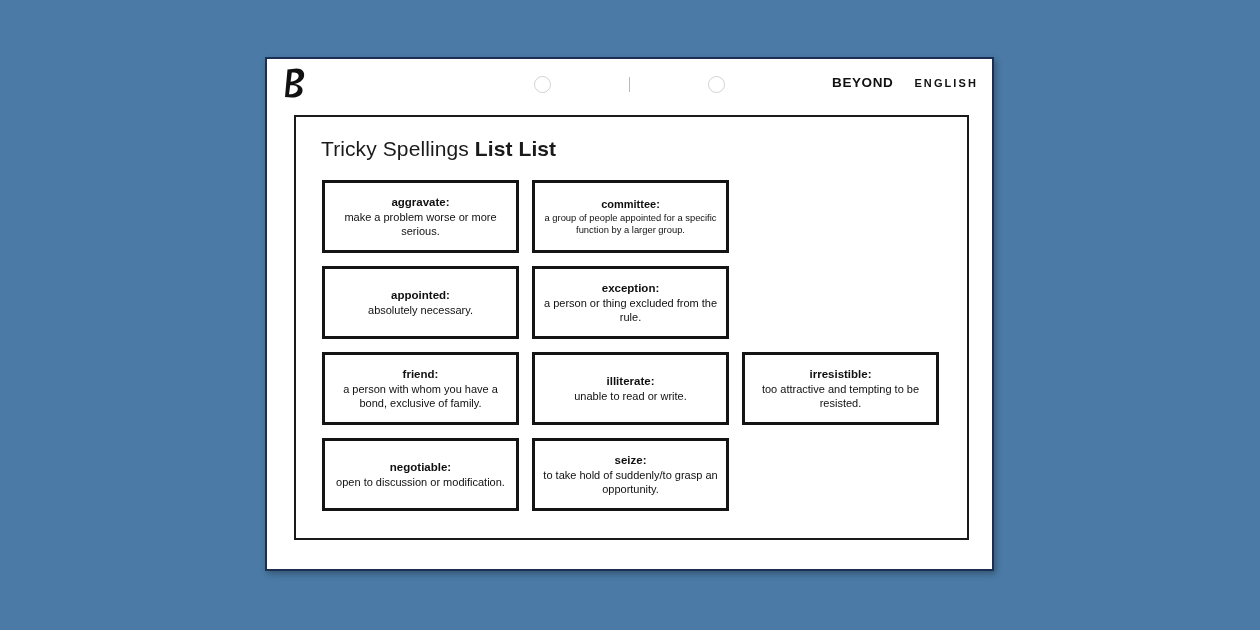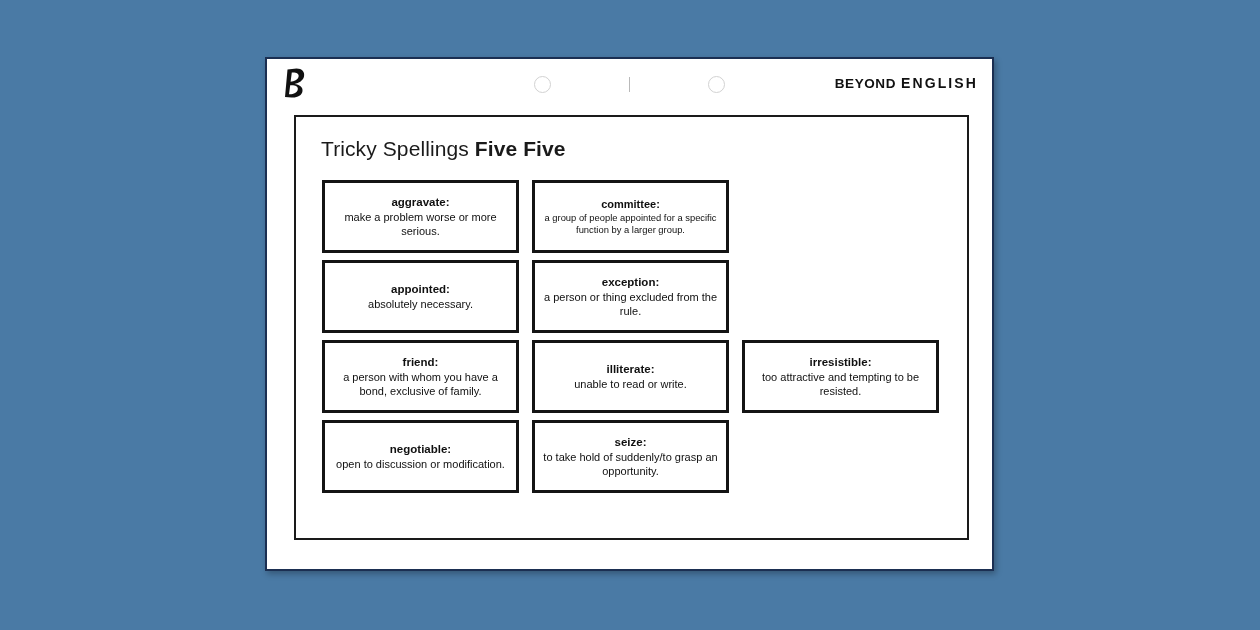--- a/index.html
+++ b/index.html
@@ -67,32 +67,32 @@
     height: 15px;
     background: #b9b9b9;
   }
 
   #brand-name {
     position: absolute;
     right: 14px;
     top: 16px;
     display: flex;
     align-items: baseline;
-    gap: 5px;
+    gap: 21px;
     white-space: nowrap;
     padding-left: 35px;
   }
   #brand-name-primary {
     font-size: 13.5px;
     font-weight: bold;
     letter-spacing: 0.6px;
     color: #111111;
   }
   #brand-name-secondary {
-    font-size: 14px;
+    font-size: 11px;
     font-weight: bold;
     letter-spacing: 2.1px;
     color: #111111;
   }
 
   
   #content-frame {
     position: absolute;
     left: 27px;
     top: 56px;
@@ -114,21 +114,21 @@
 
   
   #card-grid {
     margin: 19px 0 0 26px;
     width: 620px;
   }
 
   .card-row {
     display: flex;
     gap: 13px;
-    margin-bottom: 7px;
+    margin-bottom: 13px;
   }
   .card-row.centered { }
 
   .word-card {
     width: 197px;
     height: 73px;
     border: 3px solid #141414;
     background: #ffffff;
     display: flex;
     flex-direction: column;
@@ -175,21 +175,21 @@
     <div id="brand-name">
       <span id="brand-name-primary">BEYOND</span>
       <span id="brand-name-secondary">ENGLISH</span>
     </div>
 
   </div>
 
   <div id="content-frame">
 
     <h1 id="page-title">
-      <span>Tricky Spellings </span><b>Five Five</b>
+      <span>Tricky Spellings </span><b>List List</b>
     </h1>
 
     <div id="card-grid">
         <div class="card-row">
           <div class="word-card">
             <div class="card-term">aggravate:</div>
             <div class="card-def">make a problem worse or more serious.</div>
           </div>
           <div class="word-card compact">
             <div class="card-term">committee:</div>

